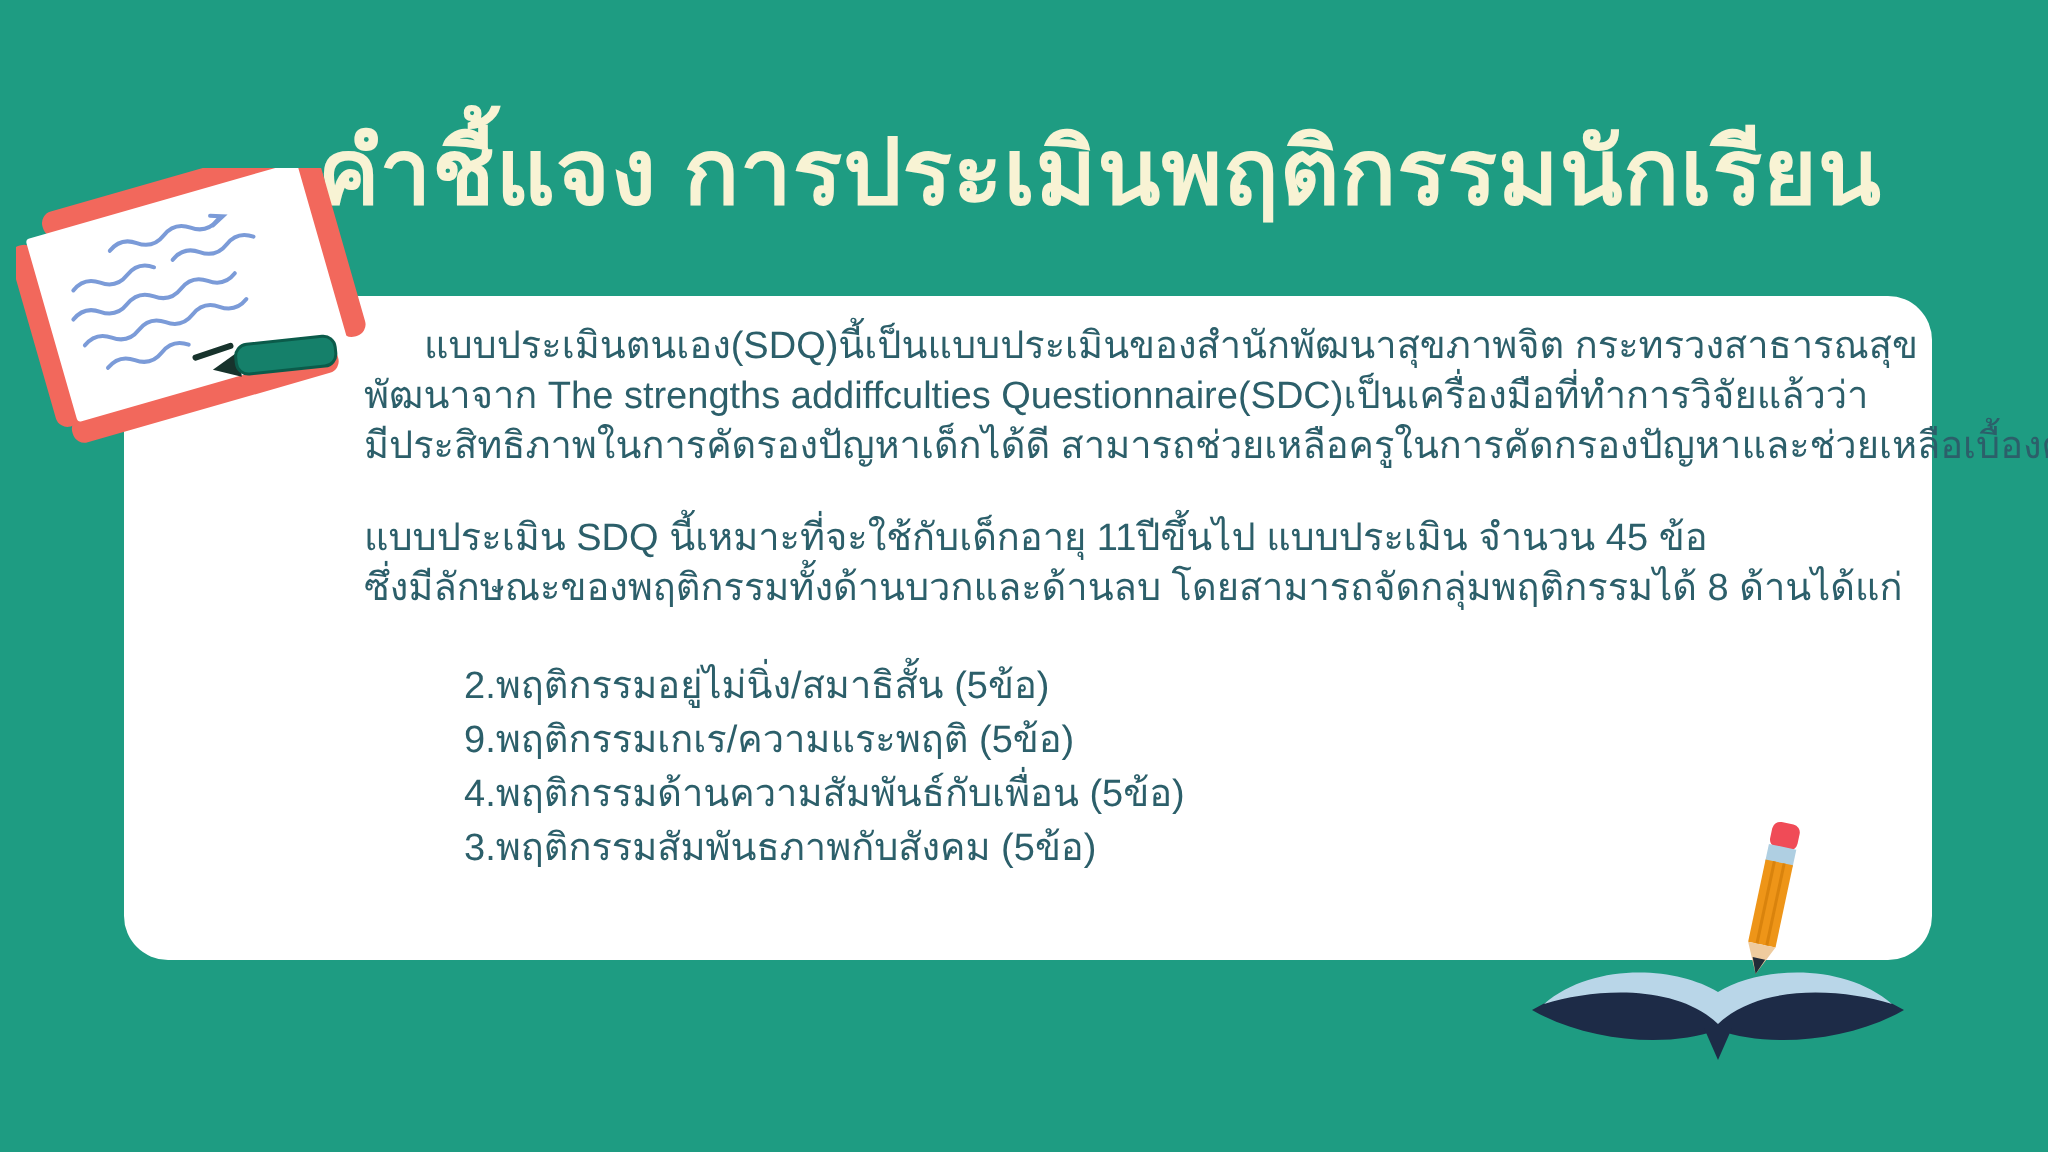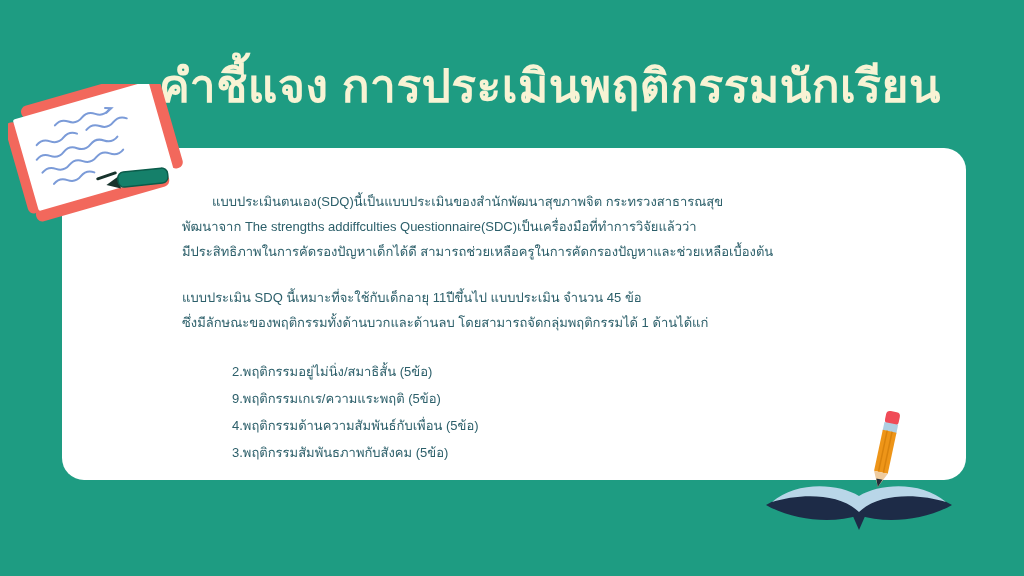--- a/index.html
+++ b/index.html
@@ -36,22 +36,21 @@
     width: 904px;
     height: 332px;
     background: #FFFFFF;
     border-radius: 22px;
     z-index: 1;
   }
 
   .card-content {
     padding: 13px 36px 0 120px;
     color: #2C5F6A;
-    font-size: 13px;
-    margin-top: 28px;
+    font-size: 19px;
   }
 
   .para .line { line-height: 25px; white-space: nowrap; }
   .line.indent { text-indent: 30px; }
   .para2 { margin-top: 21px; }
 
   .behavior-list { margin-top: 23px; margin-left: 50px; }
   .behavior-list .line { line-height: 27px; white-space: nowrap; }
 
   .notepad-illustration {
@@ -77,21 +76,21 @@
 
   <div class="card">
     <div class="card-content">
       <div class="para para1">
         <div class="line indent">แบบประเมินตนเอง(SDQ)นี้เป็นแบบประเมินของสำนักพัฒนาสุขภาพจิต กระทรวงสาธารณสุข</div>
         <div class="line">พัฒนาจาก The strengths addiffculties Questionnaire(SDC)เป็นเครื่องมือที่ทำการวิจัยแล้วว่า</div>
         <div class="line">มีประสิทธิภาพในการคัดรองปัญหาเด็กได้ดี สามารถช่วยเหลือครูในการคัดกรองปัญหาและช่วยเหลือเบื้องต้น</div>
       </div>
       <div class="para para2">
         <div class="line">แบบประเมิน SDQ นี้เหมาะที่จะใช้กับเด็กอายุ 11ปีขึ้นไป แบบประเมิน จำนวน 45 ข้อ</div>
-        <div class="line">ซึ่งมีลักษณะของพฤติกรรมทั้งด้านบวกและด้านลบ โดยสามารถจัดกลุ่มพฤติกรรมได้ 1 ด้านได้แก่</div>
+        <div class="line">ซึ่งมีลักษณะของพฤติกรรมทั้งด้านบวกและด้านลบ โดยสามารถจัดกลุ่มพฤติกรรมได้ 8 ด้านได้แก่</div>
       </div>
       <div class="behavior-list">
         <div class="line">2.พฤติกรรมอยู่ไม่นิ่ง/สมาธิสั้น (5ข้อ)</div>
         <div class="line">9.พฤติกรรมเกเร/ความแระพฤติ (5ข้อ)</div>
         <div class="line">4.พฤติกรรมด้านความสัมพันธ์กับเพื่อน (5ข้อ)</div>
         <div class="line">3.พฤติกรรมสัมพันธภาพกับสังคม (5ข้อ)</div>
       </div>
     </div>
   </div>
 

